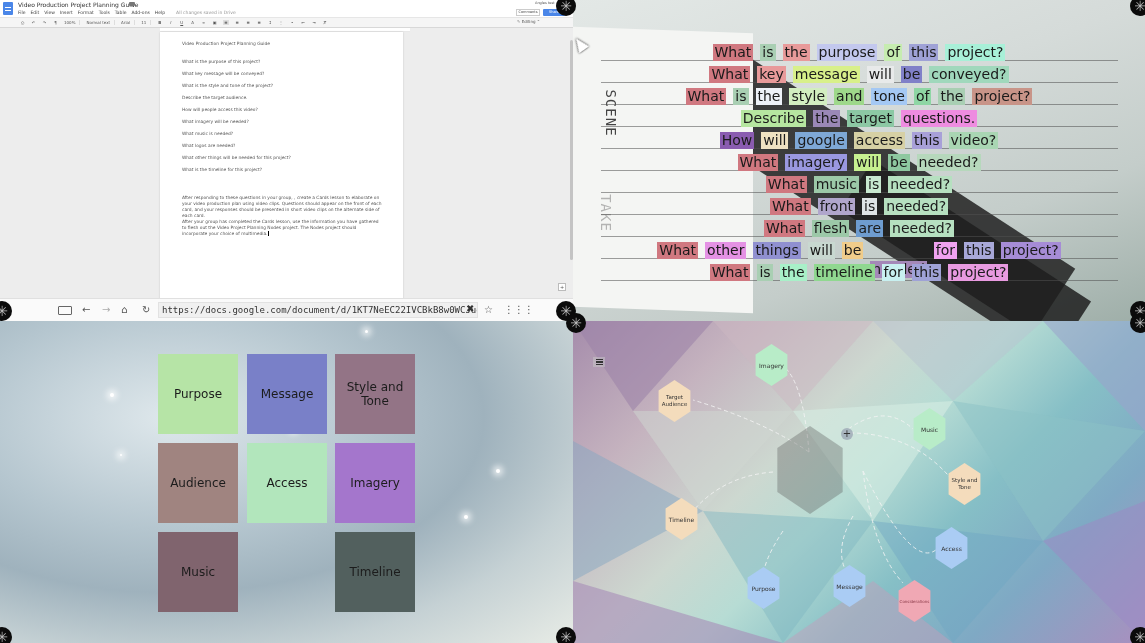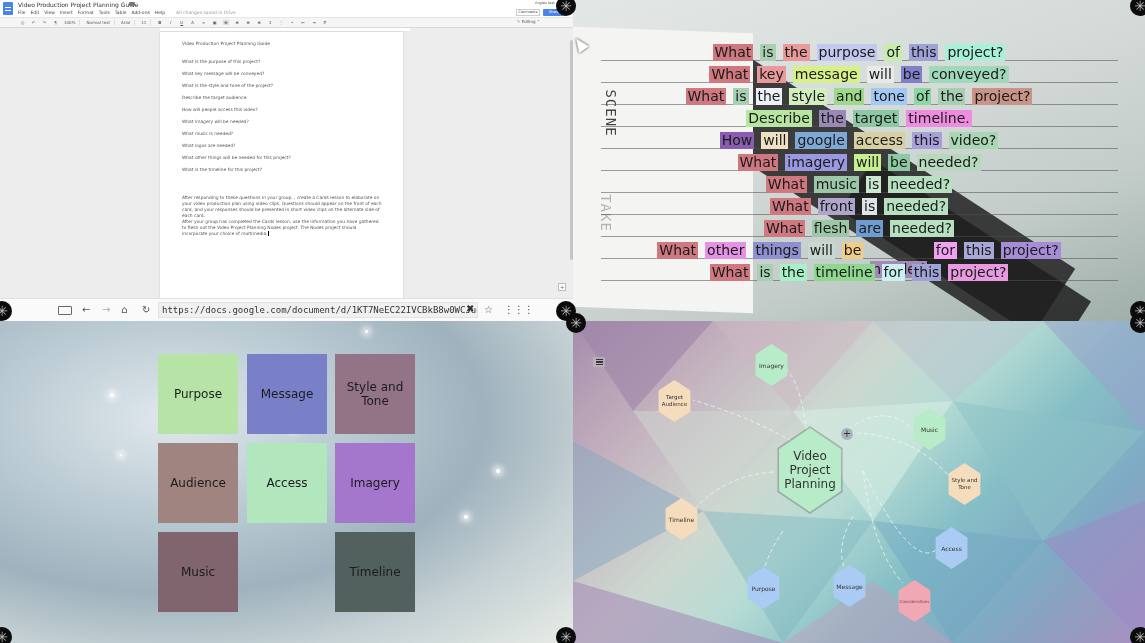--- a/index.html
+++ b/index.html
@@ -210,21 +210,21 @@
           <span class="q-word" style="background: rgb(158, 216, 138);">and</span>
           <span class="q-word" style="background: rgb(164, 200, 244);">tone</span>
           <span class="q-word" style="background: rgb(142, 214, 164);">of</span>
           <span class="q-word" style="background: rgb(169, 207, 179);">the</span>
           <span class="q-word" style="background: rgb(200, 148, 136);">project?</span>
         </div>
         <div class="q-line">
           <span class="q-word" style="background: rgb(182, 230, 160);">Describe</span>
           <span class="q-word" style="background: rgb(154, 136, 182);">the</span>
           <span class="q-word" style="background: rgb(140, 200, 164);">target</span>
-          <span class="q-word" style="background: rgb(238, 140, 224);">timeline.</span>
+          <span class="q-word" style="background: rgb(238, 140, 224);">questions.</span>
         </div>
         <div class="q-line">
           <span class="q-word" style="background: rgb(138, 92, 176);">How</span>
           <span class="q-word" style="background: rgb(239, 226, 194);">will</span>
           <span class="q-word" style="background: rgb(126, 168, 214);">google</span>
           <span class="q-word" style="background: rgb(214, 208, 164);">access</span>
           <span class="q-word" style="background: rgb(168, 160, 216);">this</span>
           <span class="q-word" style="background: rgb(169, 214, 179);">video?</span>
         </div>
         <div class="q-line">
@@ -339,23 +339,20 @@
     </svg>
 
     <div class="menu-icon">
         <span></span>
         <span></span>
         <span></span>
       </div>
     <div class="plus-btn">+</div>
 
     <div class="node-ring" style="left:199px;top:105px;width:76px;height:88px"></div>
-    <div class="node" style="left: 201px; top: 107px; width: 72px; height: 84px; font-size: 12px; line-height: 14px; background: rgb(184, 236, 200);">
-        <span>Video Project Planning</span>
-      </div>
 
     <div class="node" style="left: 180px; top: 23px; width: 37px; height: 42px; font-size: 6px; background: rgb(184, 236, 200);">
         <span>Imagery</span>
       </div>
     <div class="node" style="left: 83px; top: 59px; width: 37px; height: 42px; font-size: 5.5px; line-height: 7px; background: rgb(244, 220, 188);">
         <span>Target Audience</span>
       </div>
     <div class="node" style="left: 338px; top: 87px; width: 37px; height: 42px; font-size: 6px; background: rgb(184, 236, 200);">
         <span>Music</span>
       </div>

